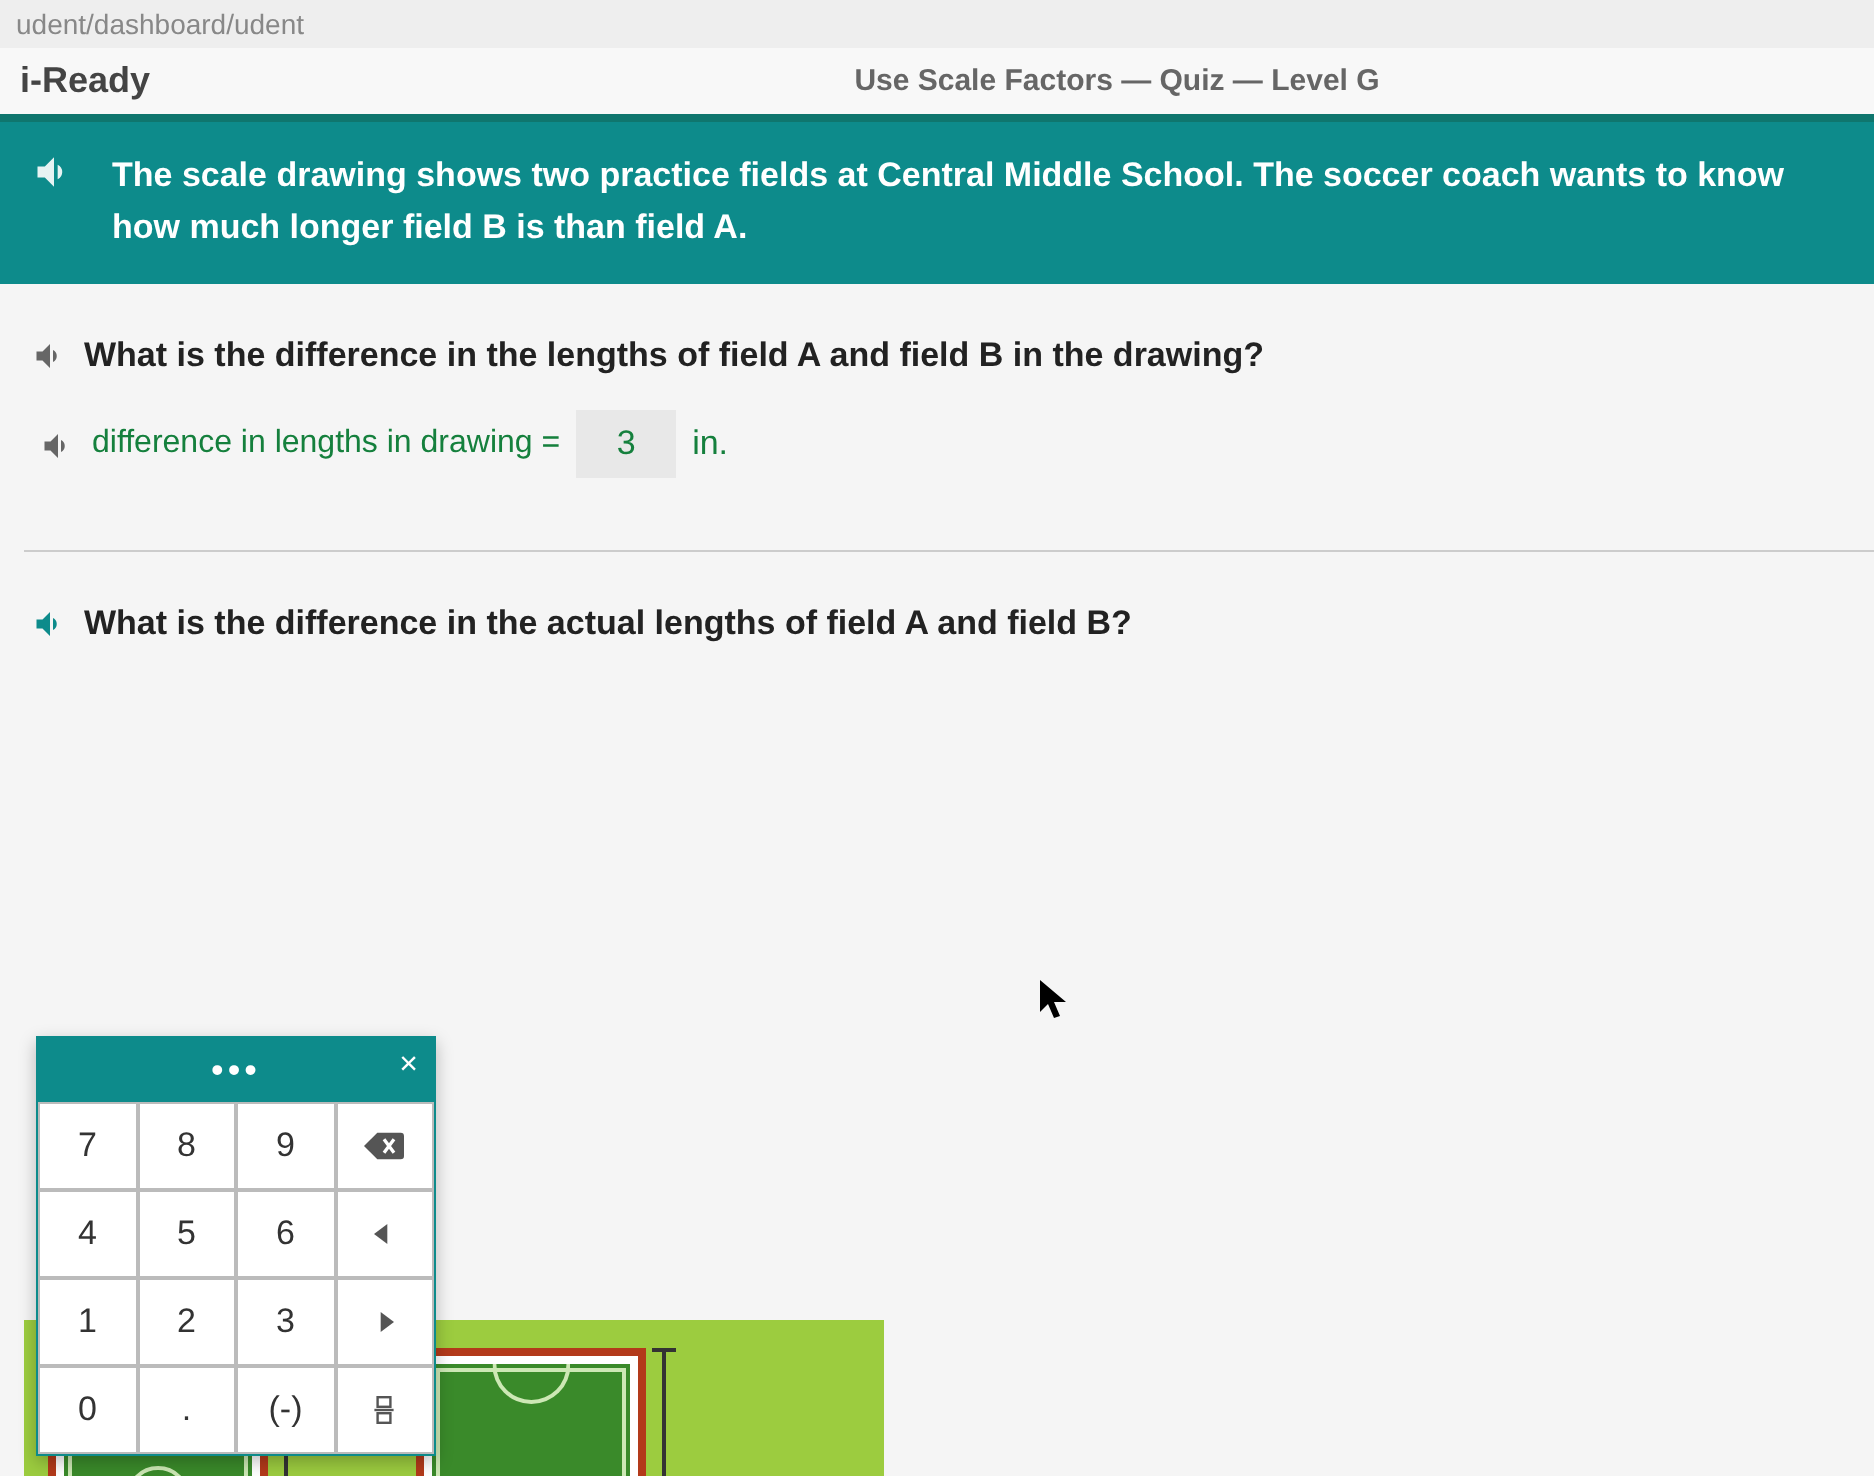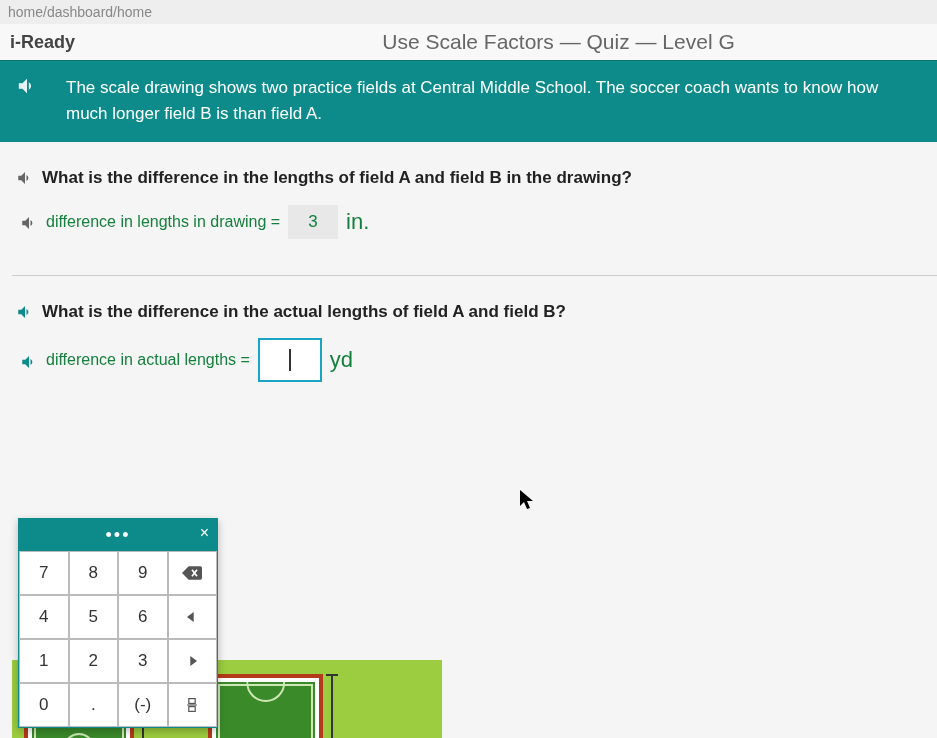--- a/index.html
+++ b/index.html
@@ -1,37 +1,37 @@
 <!DOCTYPE html>
 <html><head>
 <meta charset="utf-8">
 <style>
   * { box-sizing: border-box; margin: 0; padding: 0; }
   body { font-family: Arial, Helvetica, sans-serif; background: #f5f5f5; width: 937px; height: 738px; overflow: hidden; position: relative; }
   .url-bar { padding: 4px 8px; color: #888; font-size: 14px; background: #eee; }
-  .header-row { display: flex; align-items: center; padding: 6px 10px; background: #f8f8f8; border-bottom: 1px solid #0f766e; justify-content: center; }
+  .header-row { display: flex; align-items: center; padding: 6px 10px; background: #f8f8f8; border-bottom: 4px solid #0f766e; justify-content: center; }
   .brand { font-weight: bold; color: #444; font-size: 18px; width: 180px; }
-  .lesson-title { flex: 1; text-align: center; color: #666; font-size: 21px; }
-  .prompt-bar { background: #0d8b8b; color: #fff; padding: 14px 16px 16px 16px; display: flex; align-items: flex-start; gap: 28px; }
+  .lesson-title { flex: 1; text-align: center; color: #666; font-size: 15px; font-weight: bold; }
+  .prompt-bar { background: #0d8b8b; color: #fff; padding: 14px 16px 16px 16px; display: flex; align-items: flex-start; gap: 18px; font-weight: bold; }
   .prompt-text { font-size: 17px; line-height: 1.5; }
   .audio-icon { width: 22px; height: 22px; flex-shrink: 0; opacity: 0.9; }
   .audio-icon svg { width: 100%; height: 100%; }
   .main { display: flex; padding: 18px 0 0 12px; gap: 20px; flex-direction: column; }
   .left-col { flex: 0 0 480px; }
   .right-col { flex: 1; position: relative; }
   .q-block { padding: 6px 4px 18px 4px; }
   .q-row { display: flex; align-items: flex-start; gap: 8px; margin-bottom: 14px; }
   .q-text { font-size: 17px; font-weight: bold; color: #222; line-height: 1.45; }
   .ans-row { display: flex; align-items: center; gap: 8px; font-size: 16px; color: #15803d; margin-left: 4px; margin-bottom: 10px; }
   .ans-label { }
   .ans-box-filled { width: 50px; height: 34px; background: #e8e8e8; display: flex; align-items: center; justify-content: center; font-size: 17px; border: none; }
   .ans-box-active { width: 64px; height: 44px; border: 2px solid #1aa5c7; background: #fff; display: flex; align-items: center; justify-content: center; font-size: 17px; position: relative; }
   .cursor { width: 2px; height: 22px; background: #333; animation: blink 1s step-end infinite; }
   @keyframes blink { 50% { opacity: 0; } }
-  .unit { font-size: 22px; }
+  .unit { font-size: 17px; }
   .divider { border: none; border-top: 1px solid #ccc; margin: 8px 0 18px 0; }
   .small-audio { width: 18px; height: 18px; flex-shrink: 0; margin-top: 3px; }
   .small-audio svg { width: 100%; height: 100%; fill: #666; }
   .small-audio.active svg { fill: #0d8b8b; }
 
   
   .keypad { position: absolute; left: 18px; bottom: 10px; width: 200px; background: #fff; border: 1px solid #0d8b8b; box-shadow: 0 3px 8px rgba(0,0,0,.25); }
   .keypad-top { background: #0d8b8b; height: 32px; display: flex; align-items: center; justify-content: center; position: relative; color: #fff; }
   .kp-dots { font-size: 18px; letter-spacing: 2px; }
   .kp-close { position: absolute; right: 8px; top: 5px; color: #fff; font-size: 16px; cursor: pointer; }
@@ -59,21 +59,21 @@
   .dim-line::after { bottom: 0; }
   .dim-a { height: 150px; }
   .dim-b { height: 240px; }
   .dim-label { font-size: 18px; color: #6d28d9; white-space: nowrap; }
   .scale-box { position: absolute; right: 14px; bottom: 14px; background: #fff; padding: 6px 10px; font-size: 15px; border: 1px solid #888; }
   .mouse-cursor { position: absolute; left: 520px; top: 490px; font-size: 18px; color: #000; pointer-events: none; }
 </style>
 </head>
 <body>
 
-<div class="url-bar">home/dashboard/home</div>
+<div class="url-bar">udent/dashboard/udent</div>
 
 <div class="header-row">
   <div class="brand">i-Ready</div>
   <div class="lesson-title">Use Scale Factors — Quiz — Level G</div>
 </div>
 
 <div class="prompt-bar">
   <span class="audio-icon">
     <svg viewBox="0 0 24 24" fill="#fff">
         <path d="M3 9v6h4l5 5V4L7 9H3zm13.5 3a4.5 4.5 0 0 0-2.5-4v8a4.5 4.5 0 0 0 2.5-4z"></path>
@@ -109,32 +109,20 @@
     <hr class="divider">
 
     <div class="q-block">
       <div class="q-row">
         <span class="small-audio active">
           <svg viewBox="0 0 24 24">
               <path d="M3 9v6h4l5 5V4L7 9H3zm13.5 3a4.5 4.5 0 0 0-2.5-4v8a4.5 4.5 0 0 0 2.5-4z"></path>
             </svg>
         </span>
         <div class="q-text">What is the difference in the actual lengths of field A and field B?</div>
-      </div>
-      <div class="ans-row">
-        <span class="small-audio active">
-          <svg viewBox="0 0 24 24">
-              <path d="M3 9v6h4l5 5V4L7 9H3zm13.5 3a4.5 4.5 0 0 0-2.5-4v8a4.5 4.5 0 0 0 2.5-4z"></path>
-            </svg>
-        </span>
-        <span class="ans-label">difference in actual lengths =</span>
-        <span class="ans-box-active">
-            <span class="cursor"></span>
-          </span>
-        <span class="unit">yd</span>
       </div>
     </div>
 
   </div>
 
   <div class="right-col">
     <div class="fields-panel">
       <div class="fields-row">
 
         <div style="flex:0 0 auto;">

